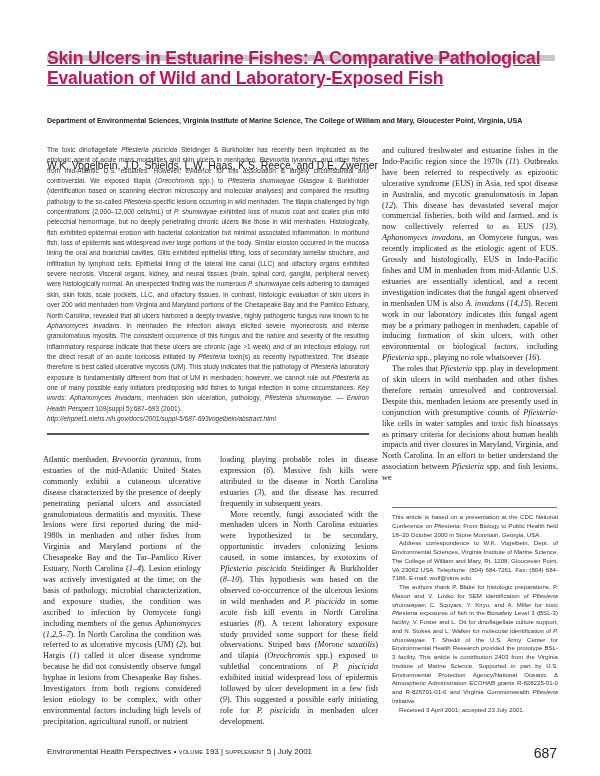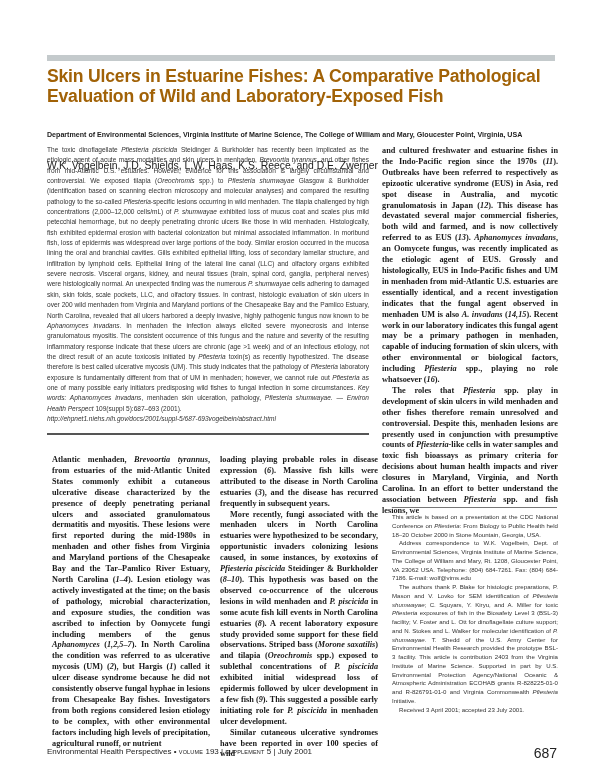--- a/index.html
+++ b/index.html
@@ -1,29 +1,29 @@
 <!DOCTYPE html>
 <html><head>
 <meta charset="utf-8">
 <style>
   html, body { margin:0; padding:0; background:#ffffff; }
   body { width:600px; height:776px; position:relative; overflow:hidden; color:#1a1a1a; }
   .topbar { position:absolute; left:47px; top:55px; width:508px; height:6px; background:#c4cacc; }
-  .title { position:absolute; left:47px; top:66px; width:510px; font-family:"Liberation Sans", sans-serif; font-weight:bold; font-size:17.6px; line-height:20px; color:#a16207; letter-spacing:-0.2px; }
+  .title { position:absolute; left:47px; top:48px; width:510px; font-family:"Liberation Sans", sans-serif; font-weight:bold; font-size:17.6px; line-height:20px; color:#be185d; letter-spacing:-0.2px;text-decoration:underline; }
   .authors { position:absolute; left:47px; top:113px; width:510px; font-family:"Liberation Sans", sans-serif; font-size:10.4px; line-height:13px; color:#222;margin-top:46px; }
-  .affil { position:absolute; left:47px; top:130px; width:515px; font-family:"Liberation Sans", sans-serif; font-weight:bold; font-size:7.1px; line-height:10px; color:#222; white-space:nowrap; }
+  .affil { position:absolute; left:47px; top:116px; width:515px; font-family:"Liberation Sans", sans-serif; font-weight:bold; font-size:7.1px; line-height:10px; color:#222; white-space:nowrap; }
   .abstract { position:absolute; left:47px; top:145px; width:322px; font-family:"Liberation Sans", sans-serif; font-size:6.55px; line-height:10.35px; color:#333; text-align:justify; }
   .abstract p { margin:0; }
   .abstract .url { font-style:italic; }
   .rule-abs { position:absolute; left:47px; top:433px; width:322px; height:1.5px; background:#555; }
   .serif { font-family:"Liberation Serif", serif; font-size:8.25px; line-height:10.9px; color:#1a1a1a; text-align:justify; hyphens:auto; }
-  .serif p { margin:0;font-weight:bold; }
+  .serif p { margin:0; }
   .serif p.ind { text-indent:10px; }
   .col-right-top { position:absolute; left:382px; top:146px; width:176px; }
-  .col1 { position:absolute; left:52px; top:455px; width:158px; }
+  .col1 { position:absolute; left:43px; top:455px; width:158px; }
   .col2 { position:absolute; left:220px; top:455px; width:158px; }
   .fn-rule { position:absolute; left:392px; top:507px; width:165px; height:1px; background:#777; }
   .footnotes { position:absolute; left:392px; top:513px; width:166px; font-family:"Liberation Sans", sans-serif; font-size:6.1px; line-height:8.75px; color:#333; text-align:justify; }
   .footnotes p { margin:0; }
   .footnotes p.ind { text-indent:7px; }
   .footer { position:absolute; left:47px; top:745px; width:510px; height:14px; font-family:"Liberation Sans", sans-serif; font-size:8px; color:#222; }
   .footer .left { position:absolute; left:0; top:2px; }
   .footer .sc { font-size:5.5px; letter-spacing:0.2px; text-transform:uppercase; }
   .footer .page { position:absolute; right:0; top:0; font-size:14px; }
   i { font-style:italic; }
@@ -48,21 +48,20 @@
   <p class="ind"><span>The roles that </span><i>Pfiesteria</i><span> spp. play in development of skin ulcers in wild menhaden and other fishes therefore remain unresolved and controversial. Despite this, menhaden lesions are presently used in conjunction with presumptive counts of </span><i>Pfiesteria</i><span>-like cells in water samples and toxic fish bioassays as primary criteria for decisions about human health impacts and river closures in Maryland, Virginia, and North Carolina. In an effort to better understand the association between </span><i>Pfiesteria</i><span> spp. and fish lesions, we</span></p>
 </div>
 
 <div class="col1 serif">
   <p><span>Atlantic menhaden, </span><i>Brevoortia tyrannus</i><span>, from estuaries of the mid-Atlantic United States commonly exhibit a cutaneous ulcerative disease characterized by the presence of deeply penetrating perianal ulcers and associated granulomatous dermatitis and myositis. These lesions were first reported during the mid-1980s in menhaden and other fishes from Virginia and Maryland portions of the Chesapeake Bay and the Tar–Pamlico River Estuary, North Carolina (</span><i>1–4</i><span>). Lesion etiology was actively investigated at the time; on the basis of pathology, microbial characterization, and exposure studies, the condition was ascribed to infection by Oomycete fungi including members of the genus </span><i>Aphanomyces</i><span> (</span><i>1,2,5–7</i><span>). In North Carolina the condition was referred to as ulcerative mycosis (UM) (</span><i>2</i><span>), but Hargis (</span><i>1</i><span>) called it ulcer disease syndrome because he did not consistently observe fungal hyphae in lesions from Chesapeake Bay fishes. Investigators from both regions considered lesion etiology to be complex, with other environmental factors including high levels of precipitation, agricultural runoff, or nutrient</span></p>
 </div>
 
 <div class="col2 serif">
   <p><span>loading playing probable roles in disease expression (</span><i>6</i><span>). Massive fish kills were attributed to the disease in North Carolina estuaries (</span><i>3</i><span>), and the disease has recurred frequently in subsequent years.</span></p>
   <p class="ind"><span>More recently, fungi associated with the menhaden ulcers in North Carolina estuaries were hypothesized to be secondary, opportunistic invaders colonizing lesions caused, in some instances, by exotoxins of </span><i>Pfiesteria piscicida</i><span> Steidinger &amp; Burkholder (</span><i>8–10</i><span>). This hypothesis was based on the observed co-occurrence of the ulcerous lesions in wild menhaden and </span><i>P. piscicida</i><span> in some acute fish kill events in North Carolina estuaries (</span><i>8</i><span>). A recent laboratory exposure study provided some support for these field observations. Striped bass (</span><i>Morone saxatilis</i><span>) and tilapia (</span><i>Oreochromis</i><span> spp.) exposed to sublethal concentrations of </span><i>P. piscicida</i><span> exhibited initial widespread loss of epidermis followed by ulcer development in a few fish (</span><i>9</i><span>). This suggested a possible early initiating role for </span><i>P. piscicida</i><span> in menhaden ulcer development.</span></p>
-  <p class="ind">Similar cutaneous ulcerative syndromes have been reported in over 100 species of wild</p>
 </div>
 
 <div class="fn-rule"></div>
 <div class="footnotes">
   <p><span>This article is based on a presentation at the CDC National Conference on </span><i>Pfiesteria</i><span>: From Biology to Public Health held 18–20 October 2000 in Stone Mountain, Georgia, USA.</span></p>
   <p class="ind">Address correspondence to W.K. Vogelbein, Dept. of Environmental Sciences, Virginia Institute of Marine Science, The College of William and Mary, Rt. 1208, Gloucester Point, VA 23062 USA. Telephone: (804) 684-7261. Fax: (804) 684-7186. E-mail: wolf@vims.edu</p>
   <p class="ind"><span>The authors thank P. Blake for histologic preparations, P. Mason and V. Lovko for SEM identification of </span><i>Pfiesteria shumwayae</i><span>; C. Squyars, Y. Kiryu, and A. Miller for toxic </span><i>Pfiesteria</i><span> exposures of fish in the Biosafety Level 3 (BSL-3) facility; V. Foster and L. Ott for dinoflagellate culture support; and N. Stokes and L. Walker for molecular identification of </span><i>P. shumwayae</i><span>. T. Shedd of the U.S. Army Center for Environmental Health Research provided the prototype BSL-3 facility. This article is contribution 2403 from the Virginia Institute of Marine Science. Supported in part by U.S. Environmental Protection Agency/National Oceanic &amp; Atmospheric Administration ECOHAB grants R-828225-01-0 and R-826791-01-0 and Virginia Commonwealth </span><i>Pfiesteria</i><span> Initiative.</span></p>
   <p class="ind">Received 3 April 2001; accepted 23 July 2001.</p>
 </div>
 

